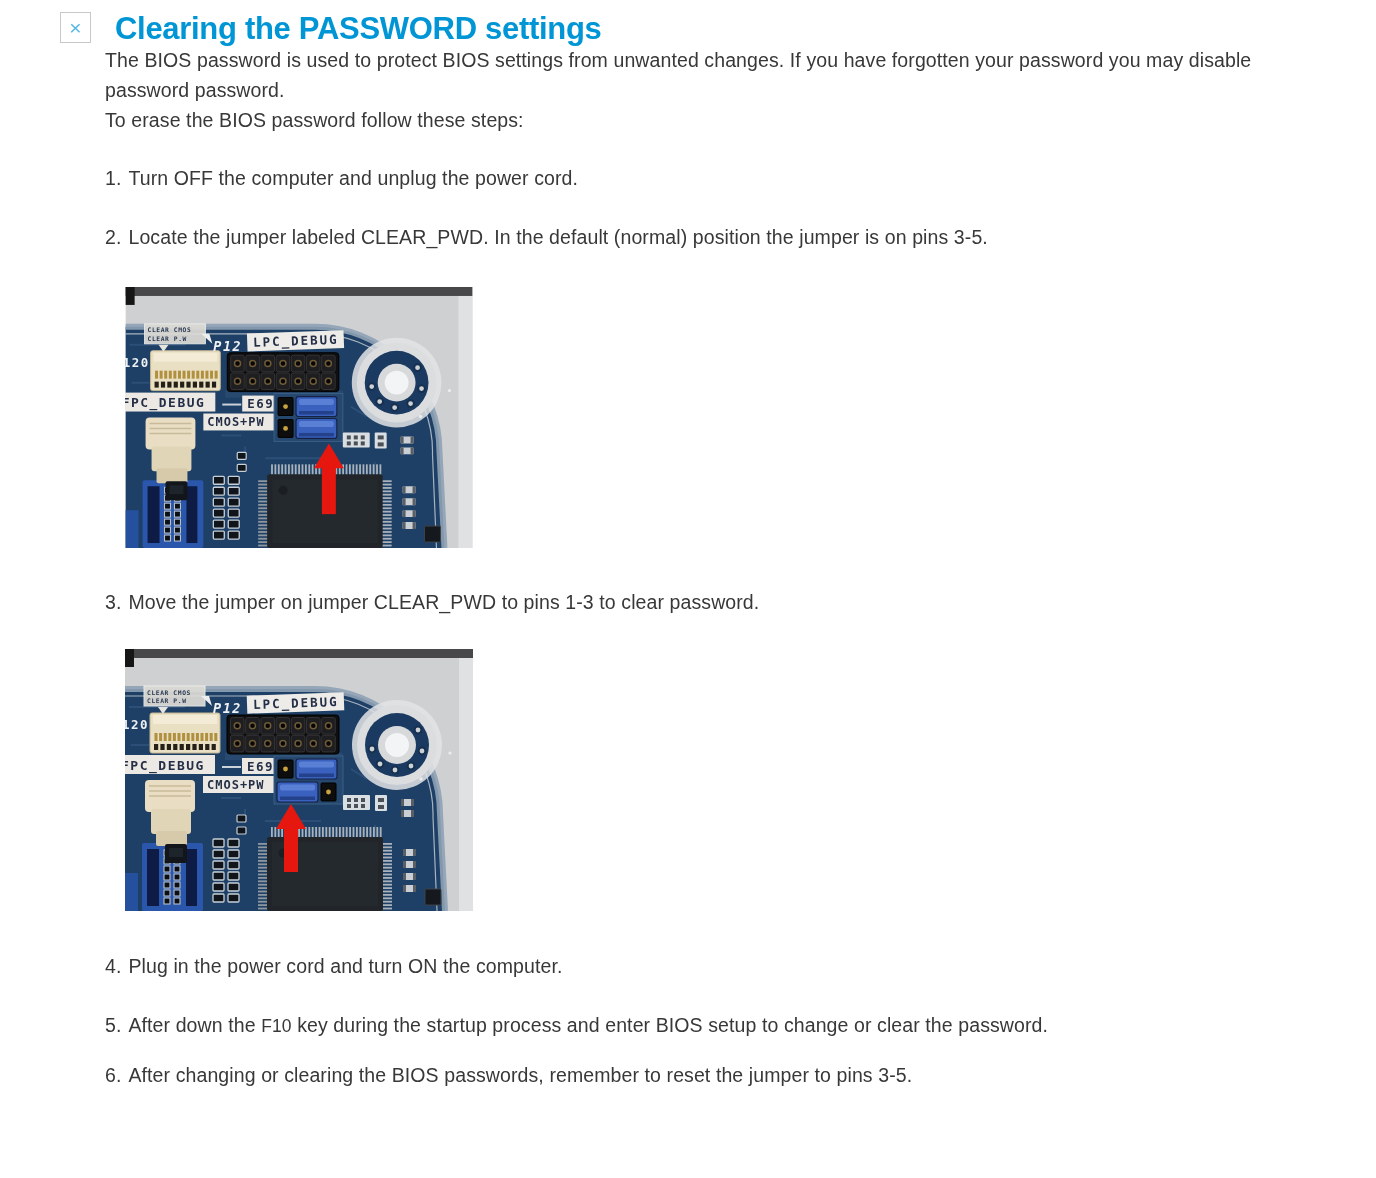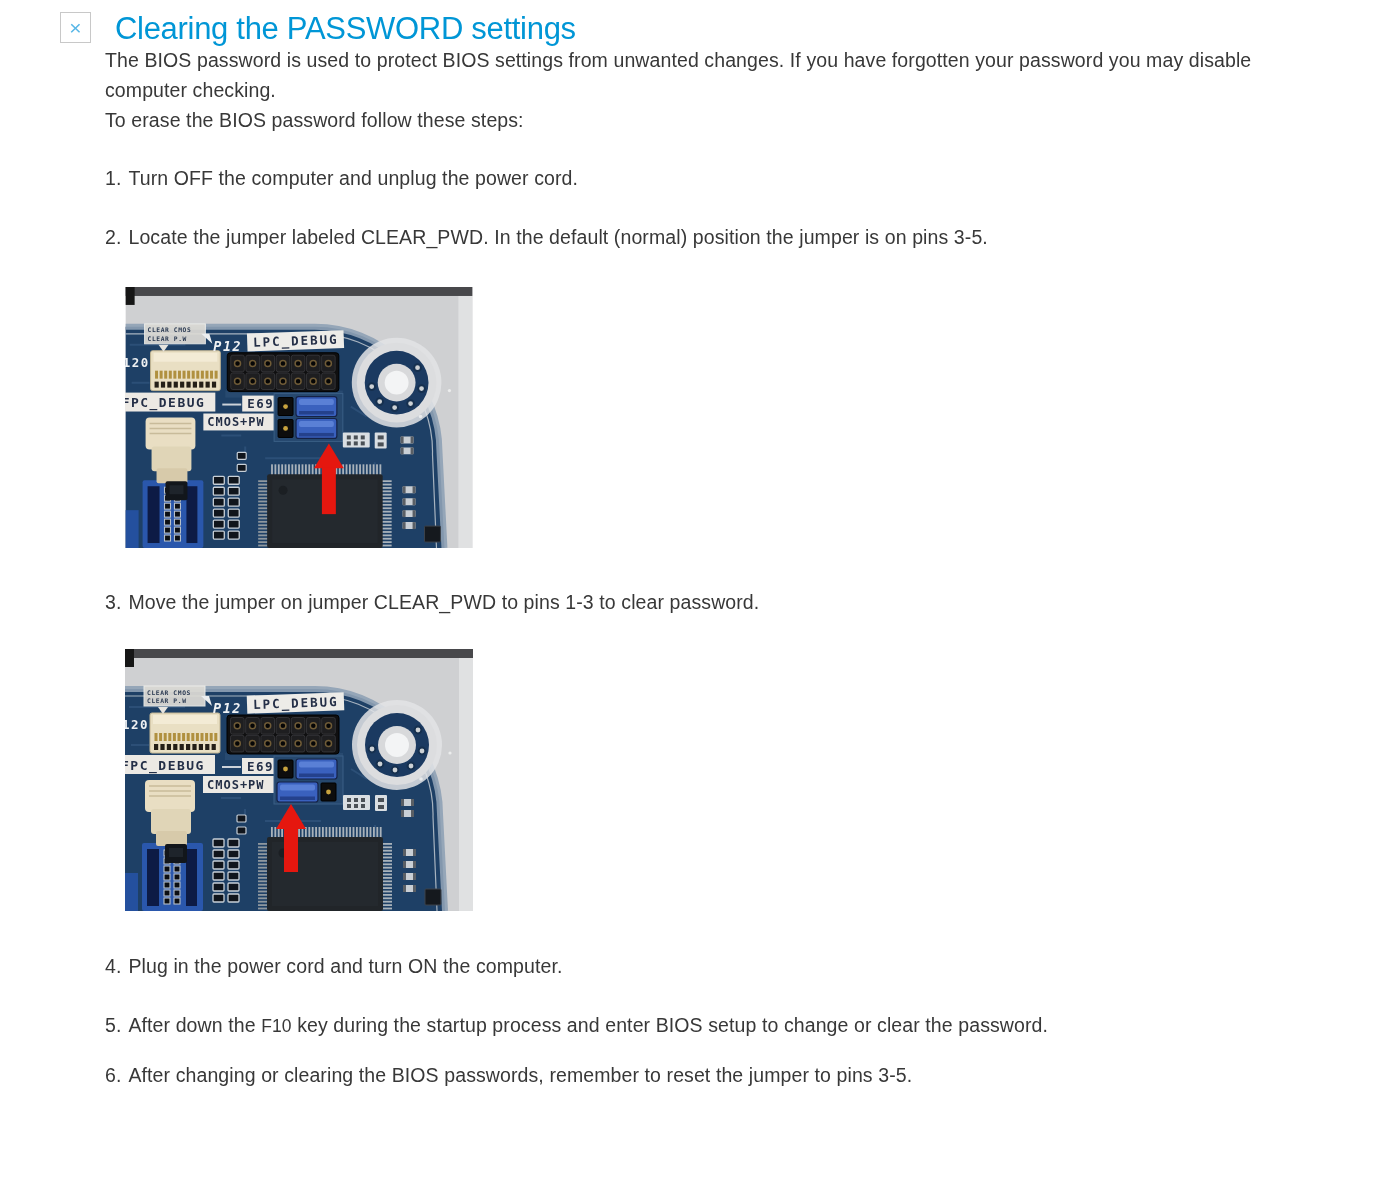--- a/index.html
+++ b/index.html
@@ -7,21 +7,21 @@
     width:1376px;height:1178px;overflow:hidden;background:#ffffff;
     font-family:"Liberation Sans","DejaVu Sans",sans-serif;color:#383838;
   }
   .header-row{display:flex;align-items:flex-start;padding:12px 0 0 60px;}
   .collapse-btn{
     width:31px;height:31px;box-sizing:border-box;border:1px solid #c8c8c8;background:#fff;
     color:#58b7e7;font-size:21px;line-height:1;display:flex;align-items:center;justify-content:center;
     padding:0;cursor:pointer;font-family:inherit;
   }
   h1{
-    margin:0 0 0 24px;font-size:31px;font-weight:400;color:#0096d6;line-height:33px;
+    margin:0 0 0 24px;font-size:31px;font-weight:700;color:#0096d6;line-height:33px;
     letter-spacing:-0.3px;white-space:nowrap;
   }
   .content{padding-left:105px;font-size:19.5px;line-height:30px;letter-spacing:0.1px;}
   .content p,.step{margin:0;white-space:nowrap;}
   .intro{margin-top:49px;}
   .lead{margin-top:30px;}
   .step .num{margin-right:7px;}
   .s1{margin-top:28px}.s2{margin-top:28px}.s3{margin-top:39px}
   .s4{margin-top:40px}.s5{margin-top:28px}.s6{margin-top:19px}
   figure{margin:0 0 0 20px;}
@@ -33,21 +33,21 @@
 <body>
 
 <div class="header-row">
   <button class="collapse-btn">
       <span>×</span>
     </button>
   <h1>Clearing the PASSWORD settings</h1>
 </div>
 
 <div class="content">
-  <p class="intro"><span>The BIOS password is used to protect BIOS settings from unwanted changes. If you have forgotten your password you may disable</span><br><span>computer checking.</span></p>
+  <p class="intro"><span>The BIOS password is used to protect BIOS settings from unwanted changes. If you have forgotten your password you may disable</span><br><span>password password.</span></p>
 
   <p class="lead">To erase the BIOS password follow these steps:</p>
 
   <div class="step s1"><span class="num">1.</span><span>Turn OFF the computer and unplug the power cord.</span><span class="key"></span><span></span></div>
 
   <div class="step s2"><span class="num">2.</span><span>Locate the jumper labeled CLEAR_PWD. In the default (normal) position the jumper is on pins 3-5.</span><span class="key"></span><span></span></div>
 
   <figure class="f1">
     <svg id="board1" viewBox="0 0 348 262" width="348" height="261">
         <rect x="0" y="0" width="348" height="262" fill="#cfd0d2"></rect>

